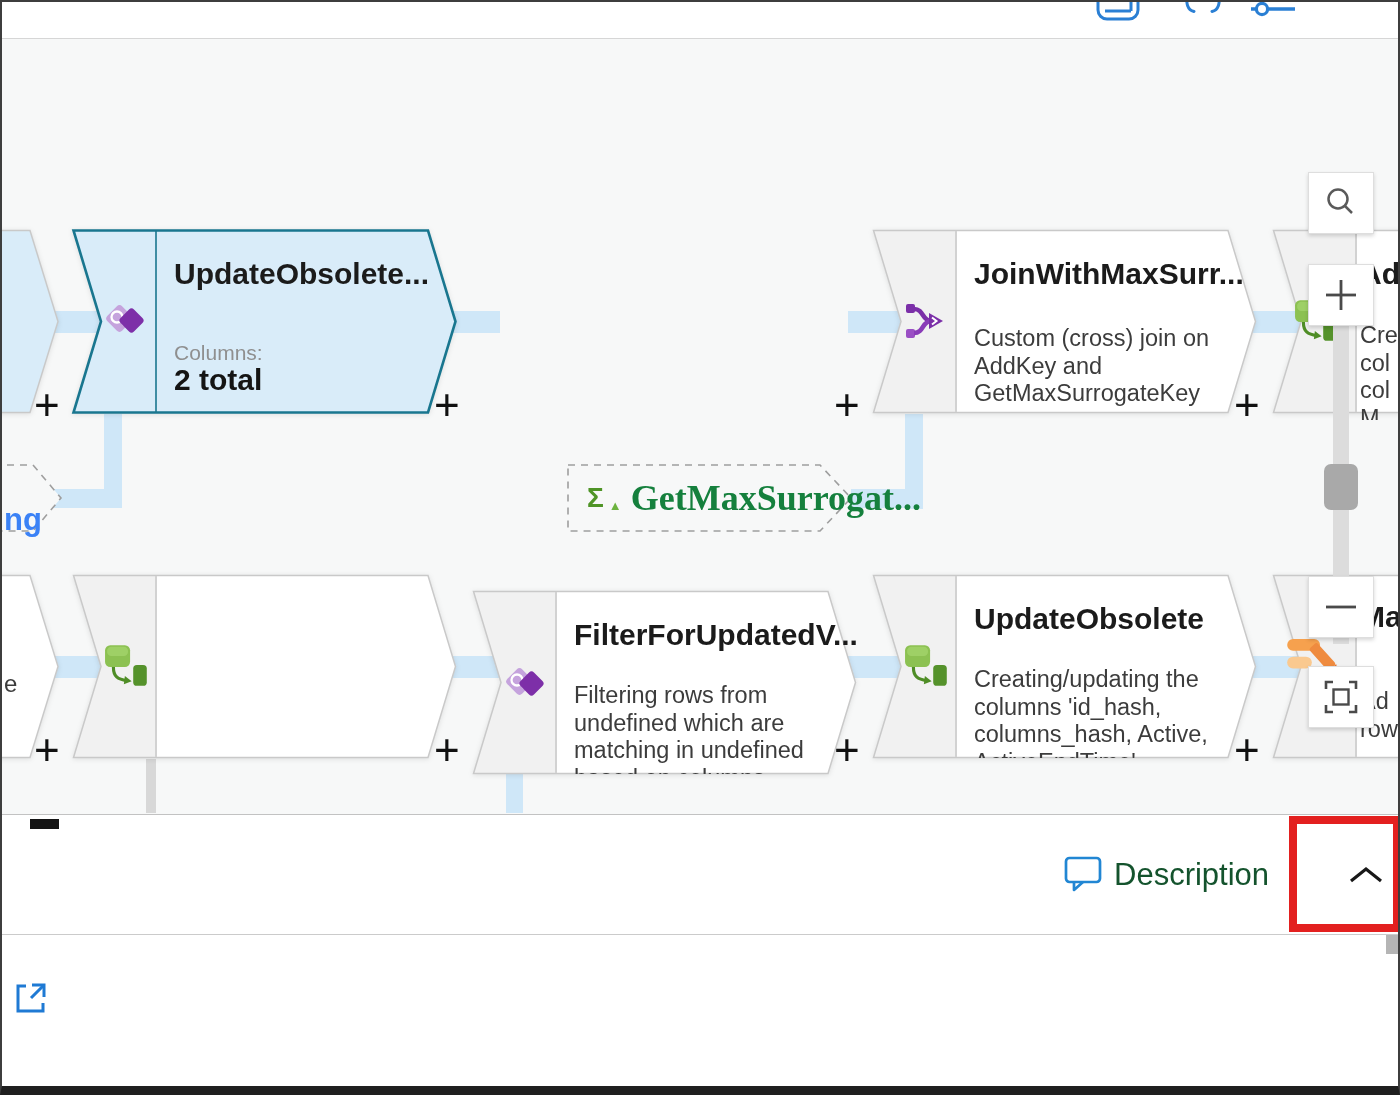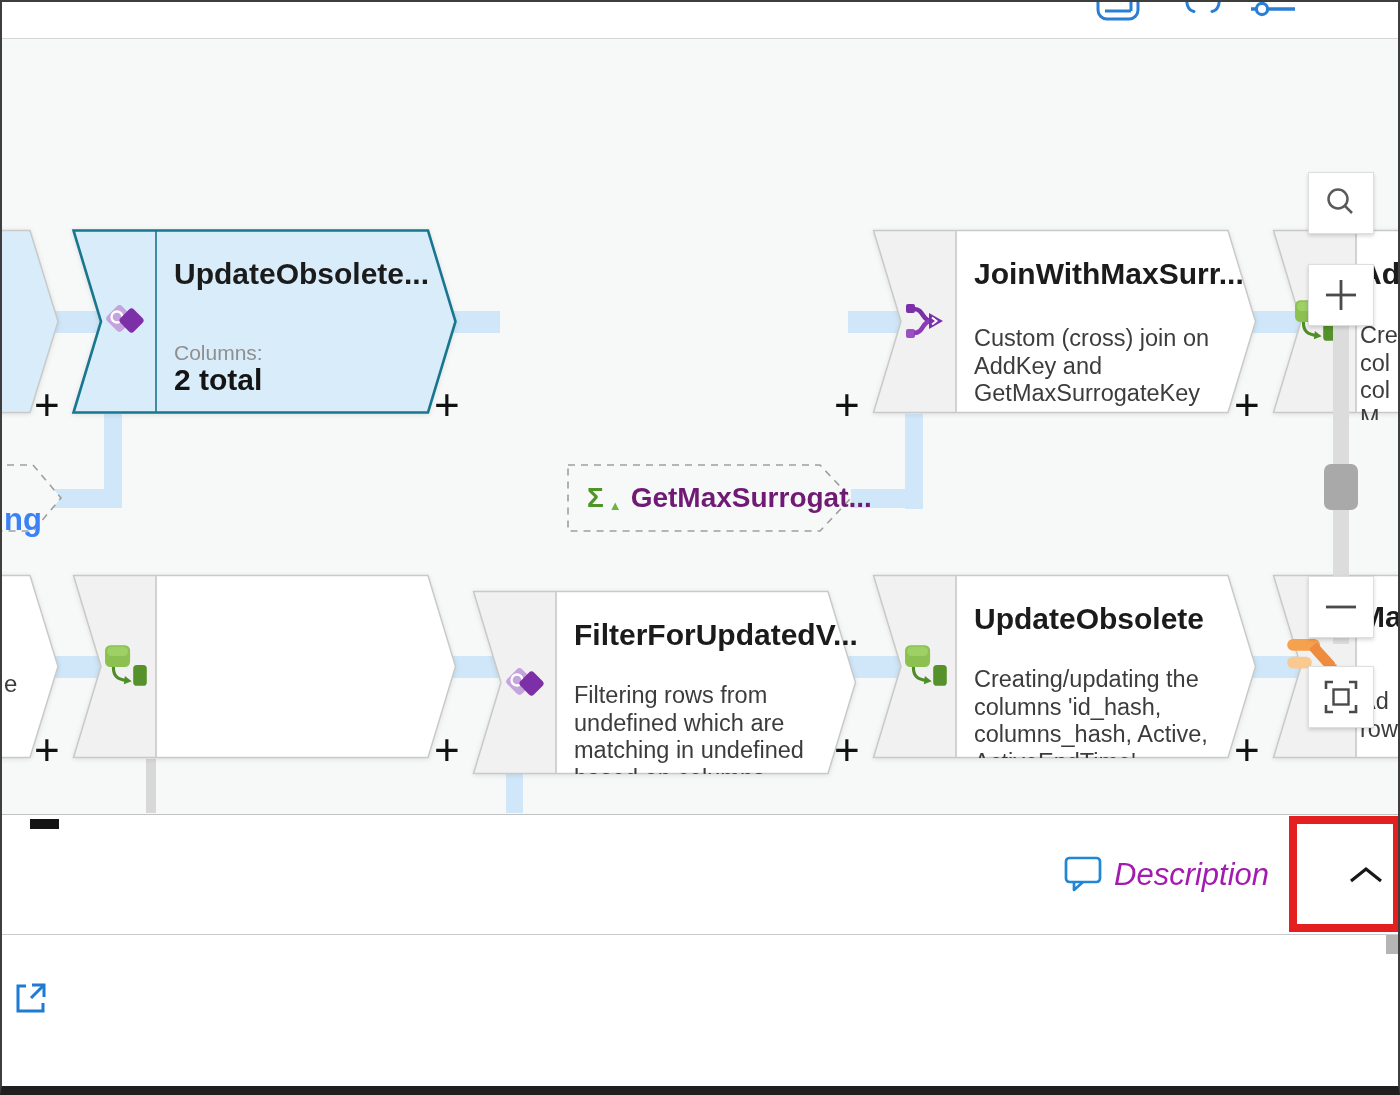--- a/index.html
+++ b/index.html
@@ -25,33 +25,33 @@
         font-size:23.5px;line-height:27.5px;color:#3c3c3c;}
   .collabel{position:absolute;left:102px;top:112px;font-size:21px;color:#8f8f8f;}
   .colvalue{position:absolute;left:102px;top:134px;font-size:30px;font-weight:700;color:#141414;}
   .plus{position:absolute;font-size:44px;font-weight:400;color:#111;z-index:6;line-height:1;cursor:pointer;}
   .frag-title{position:absolute;font-size:30px;font-weight:700;color:#1b1b1b;z-index:5;}
   .frag-desc{position:absolute;font-size:23.5px;line-height:27.5px;color:#3c3c3c;width:52px;overflow:hidden;z-index:5;}
   .dashed-node{position:absolute;z-index:5;}
   .dash-content{position:absolute;left:20px;top:0;height:68px;display:flex;align-items:center;gap:9px;}
   .sigma{font-size:28px;font-weight:700;color:#4f9426;}
   .tri{font-size:13px;color:#6db33f;margin-left:-4px;margin-top:14px;}
-  .dash-title{font-size:28px;font-weight:700;color:#701a75;white-space:nowrap;}
+  .dash-title{font-size:36px;font-weight:700;color:#15803d;white-space:nowrap;font-family:Liberation Serif, serif;}
   .ng-frag{position:absolute;left:2px;top:14px;font-size:31px;font-weight:700;color:#3b82f6;margin-top:24px;}
   .e-frag{position:absolute;left:2px;top:96px;font-size:24px;color:#3c3c3c;}
   
   .zbtn{position:absolute;width:66px;height:62px;background:#fff;border:1px solid #dedede;
         box-shadow:0 1.5px 4px rgba(0,0,0,0.16);display:flex;align-items:center;justify-content:center;
         z-index:20;cursor:pointer;box-sizing:border-box;}
   .ztrack{position:absolute;left:1331px;top:298px;width:16px;height:344px;background:#dcdcdc;z-index:19;}
   .zthumb{position:absolute;left:1322px;top:462px;width:34px;height:46px;background:#a9a9a9;border-radius:7px;z-index:21;cursor:grab;}
   
   .descbar{position:absolute;left:0;top:812px;width:1396px;height:119px;background:#fff;
            border-top:1px solid #c2c2c2;border-bottom:1px solid #cbcbcb;z-index:30;box-sizing:content-box;}
-  .desc-label{position:absolute;left:1112px;top:42px;font-size:31px;color:#a21caf;font-style:italic;}
+  .desc-label{position:absolute;left:1112px;top:42px;font-size:31px;color:#14532d;}
   .chev-btn{position:absolute;left:1340px;top:40px;width:48px;height:40px;display:flex;align-items:center;justify-content:center;cursor:pointer;}
   .hscroll-dash{position:absolute;left:28px;top:4px;width:29px;height:10px;background:#141414;z-index:31;}
   .vscroll{position:absolute;left:1384px;top:910px;width:15px;height:42px;background:#b5b5b5;z-index:29;}
   
   .bottom-panel{position:absolute;left:0;top:933px;width:1396px;height:145px;background:#fff;z-index:28;}
   
   .red-box{position:absolute;left:1287px;top:814px;width:112px;height:116px;box-sizing:border-box;
            border:8px solid #e3201f;z-index:60;pointer-events:none;}
 </style>
 </head>

